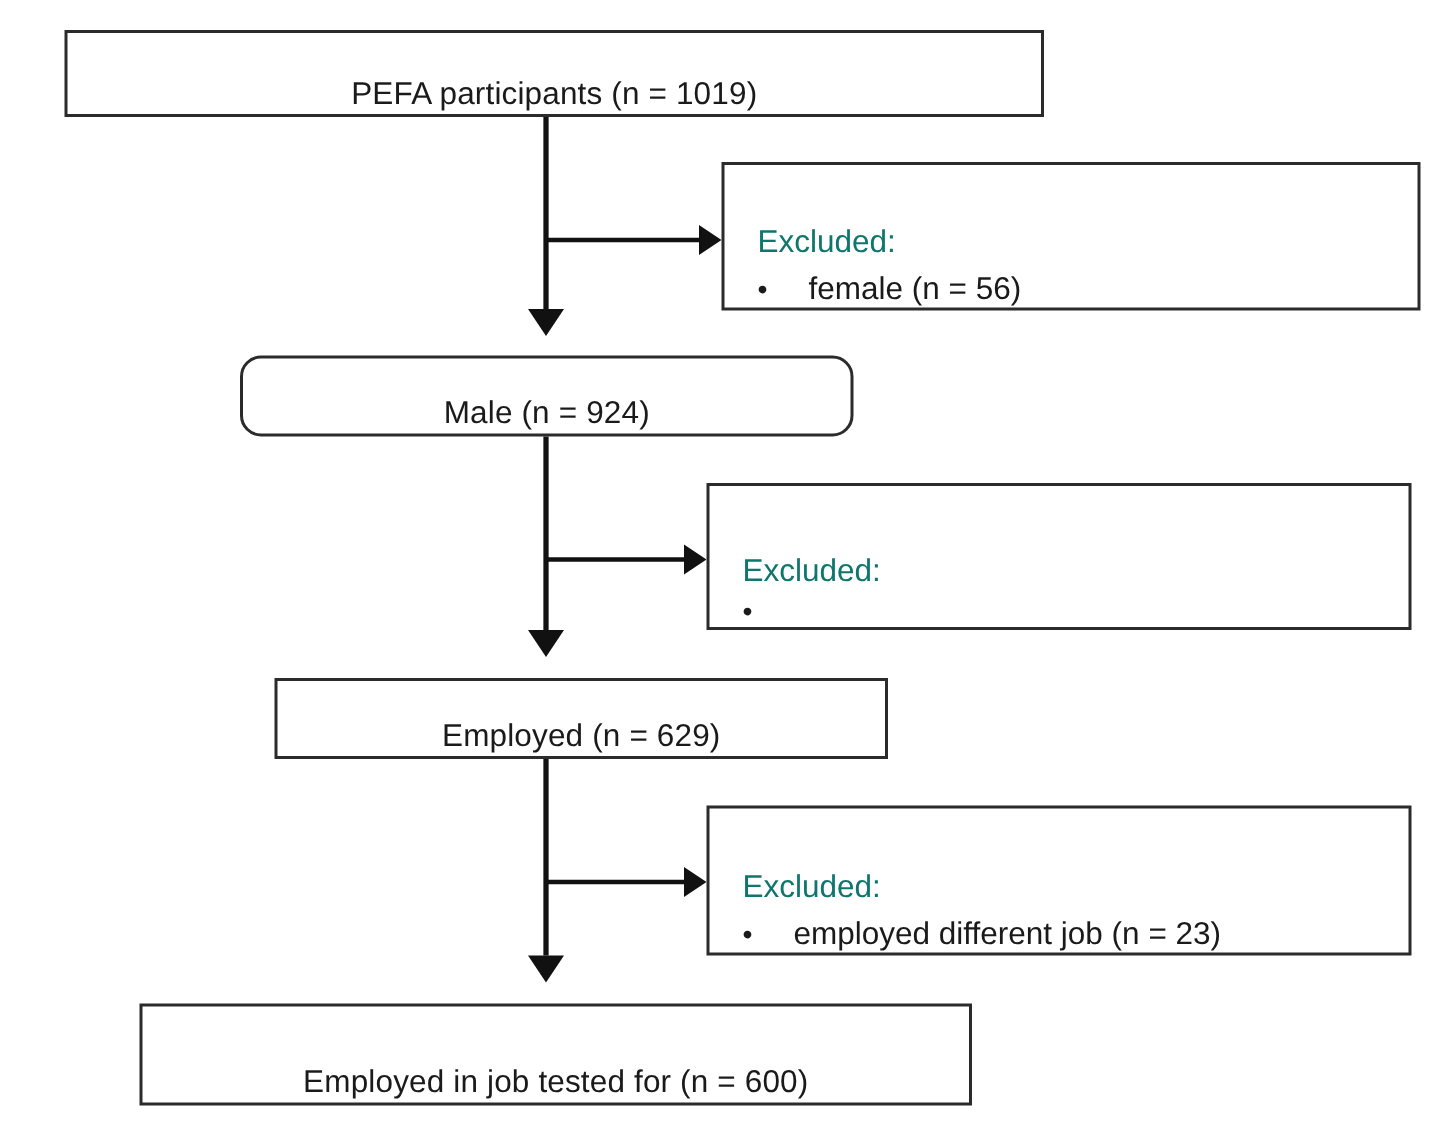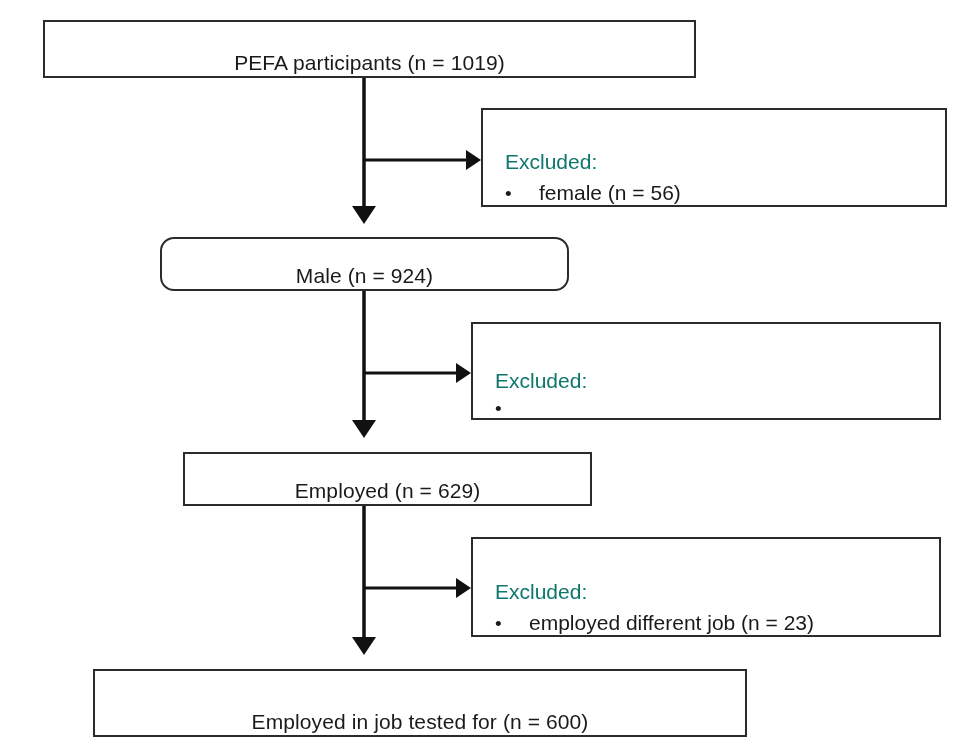--- a/index.html
+++ b/index.html
@@ -126,21 +126,21 @@
   </div>
 
   <div class="node node-center" id="node-n2" style="left: 160px; top: 237px; width: 409px; height: 54px; border-radius: 14px;">
     <span class="node-label">Male (n = 924)</span>
   </div>
 
   <div class="node node-center" id="node-n3" style="left: 160px; top: 452px; width: 409px; height: 54px; margin-left: 23px;">
     <span class="node-label">Employed (n = 629)</span>
   </div>
 
-  <div class="node node-center" id="node-n4" style="left: 93px; top: 669px; width: 654px; height: 68px;">
+  <div class="node node-center" id="node-n4" style="left: 93px; top: 669px; width: 555px; height: 68px;">
     <span class="node-label">Employed in job tested for (n = 600)</span>
   </div>
 
   <div class="node" id="node-e1" style="left: 481px; top: 108px; width: 466px; height: 99px;">
     <div class="excl-heading">Excluded:</div>
     <ul class="excl-list">
       <li class="excl-item">
         <span class="bullet">•</span>
         <span>female  (n = 56)</span>
       </li>

